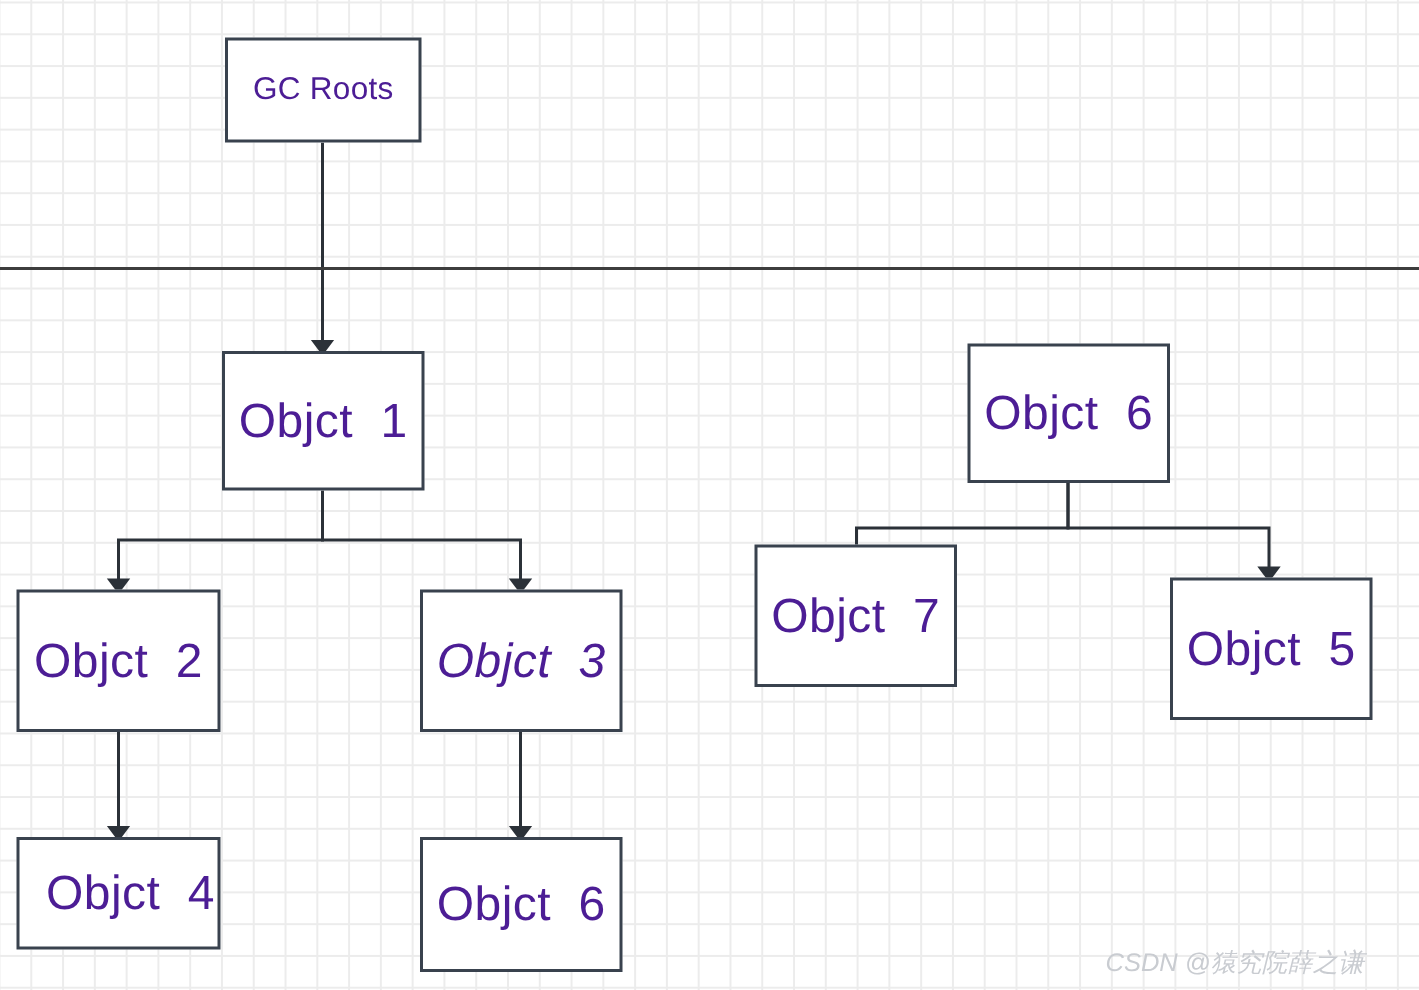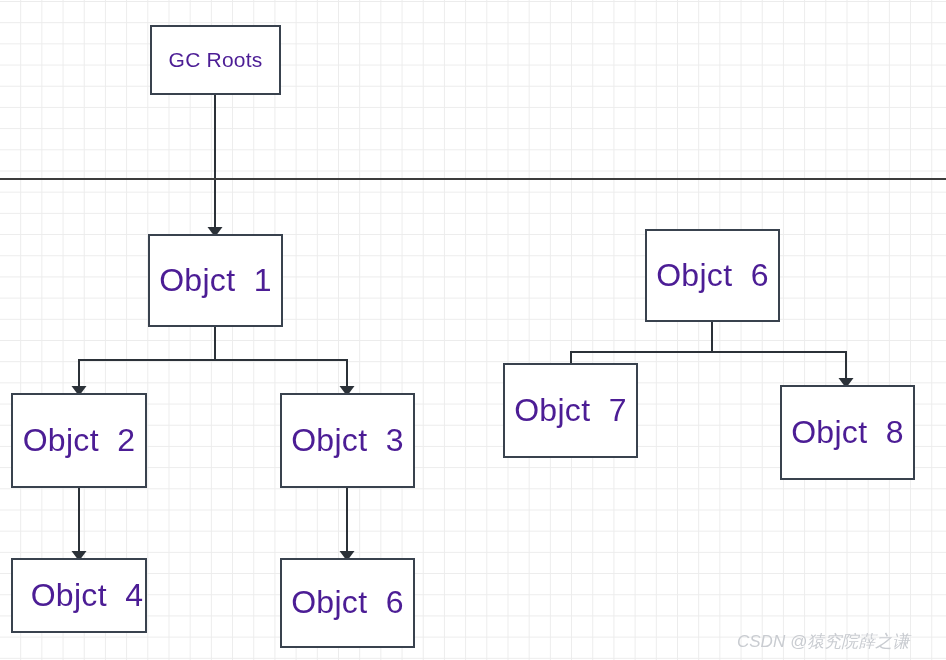--- a/index.html
+++ b/index.html
@@ -99,35 +99,35 @@
   <div id="nodes">
       <div class="node gc-roots" style="left: 150px; top: 25px; width: 131px; height: 70px;">
         <span class="node-label">GC Roots</span>
       </div>
       <div class="node obj" style="left: 148px; top: 234px; width: 135px; height: 93px;">
         <span class="node-label">Objct  1</span>
       </div>
       <div class="node obj" style="left: 11px; top: 393px; width: 136px; height: 95px;">
         <span class="node-label">Objct  2</span>
       </div>
-      <div class="node obj" style="left: 280px; top: 393px; width: 135px; height: 95px;">
+      <div class="node obj" style="left: 280px; top: 393px; width: 135px; height: 95px; font-style: italic;">
         <span class="node-label">Objct  3</span>
       </div>
       <div class="node obj" style="left: 11px; top: 558px; width: 136px; height: 75px; padding-left: 16px;">
         <span class="node-label">Objct  4</span>
       </div>
       <div class="node obj" style="left: 280px; top: 558px; width: 135px; height: 90px;">
         <span class="node-label">Objct  6</span>
       </div>
       <div class="node obj" style="left: 645px; top: 229px; width: 135px; height: 93px;">
         <span class="node-label">Objct  6</span>
       </div>
       <div class="node obj" style="left: 503px; top: 363px; width: 135px; height: 95px; align-items: center;">
         <span class="node-label">Objct  7</span>
       </div>
       <div class="node obj" style="left: 780px; top: 385px; width: 135px; height: 95px;">
-        <span class="node-label">Objct  8</span>
+        <span class="node-label">Objct  5</span>
       </div>
     </div>
 
   <div id="watermark" style="left: 737px; top: 630px; color: rgb(201, 204, 209); font-style: italic;">CSDN @猿究院薛之谦</div>
 
 </div>
 
 </body></html>

